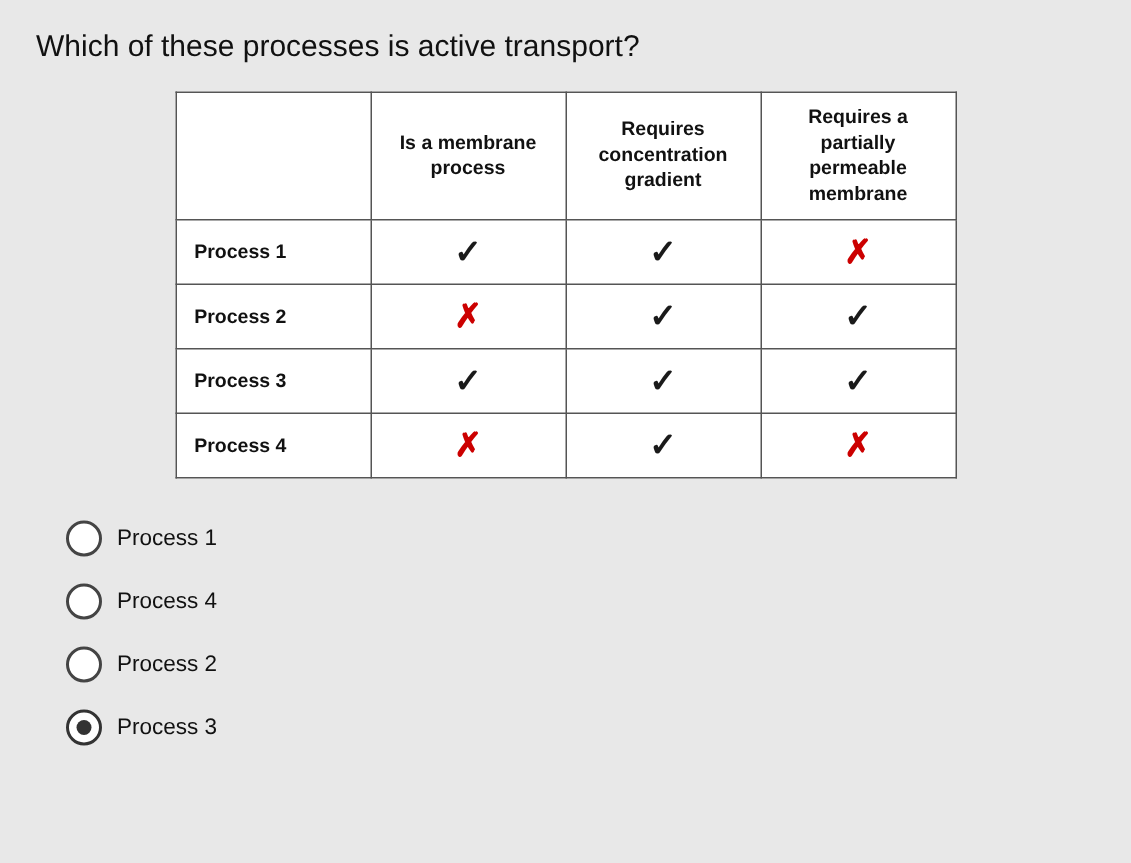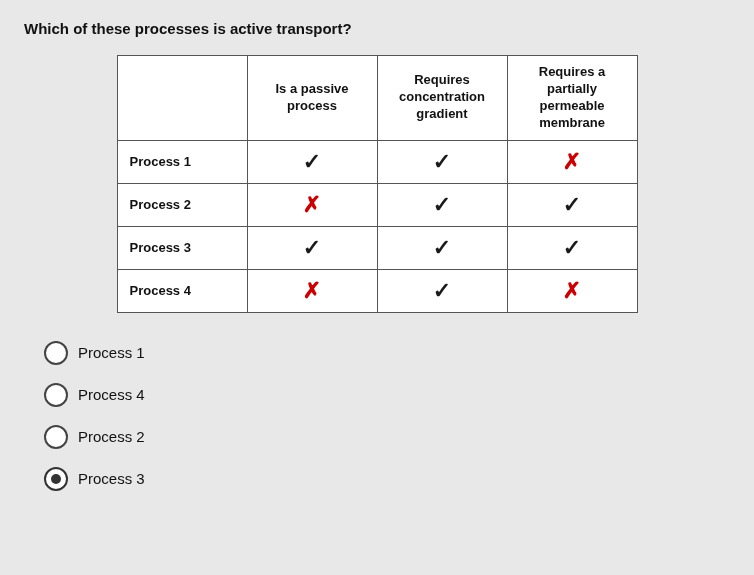--- a/index.html
+++ b/index.html
@@ -7,22 +7,22 @@
     body {
       background: #e8e8e8;
       font-family: Arial, sans-serif;
       width: 754px;
       min-height: 575px;
       padding: 20px 24px;
       color: #111;
     }
 
     .question {
-      font-size: 15px;
-      font-weight: 700;
+      font-size: 20px;
+      font-weight: 400;
       margin-bottom: 18px;
     }
 
     .table-wrapper {
       display: flex;
       justify-content: center;
       margin-bottom: 28px;
     }
 
     table {
@@ -112,21 +112,21 @@
 </head>
 <body>
 
 <p class="question">Which of these processes is active transport?</p>
 
 <div class="table-wrapper">
   <table>
     <thead>
       <tr>
         <th class="col-header"></th>
-        <th class="col-header">Is a passive process</th>
+        <th class="col-header">Is a membrane process</th>
         <th class="col-header">Requires<br>concentration<br>gradient</th>
         <th class="col-header">Requires a partially<br>permeable<br>membrane</th>
       </tr>
     </thead>
     <tbody id="table-body">
     <tr>
           <td class="row-label">Process 1</td>
           <td class="cell"><span class="check">✓</span></td>
           <td class="cell"><span class="check">✓</span></td>
           <td class="cell"><span class="cross">✗</span></td>

